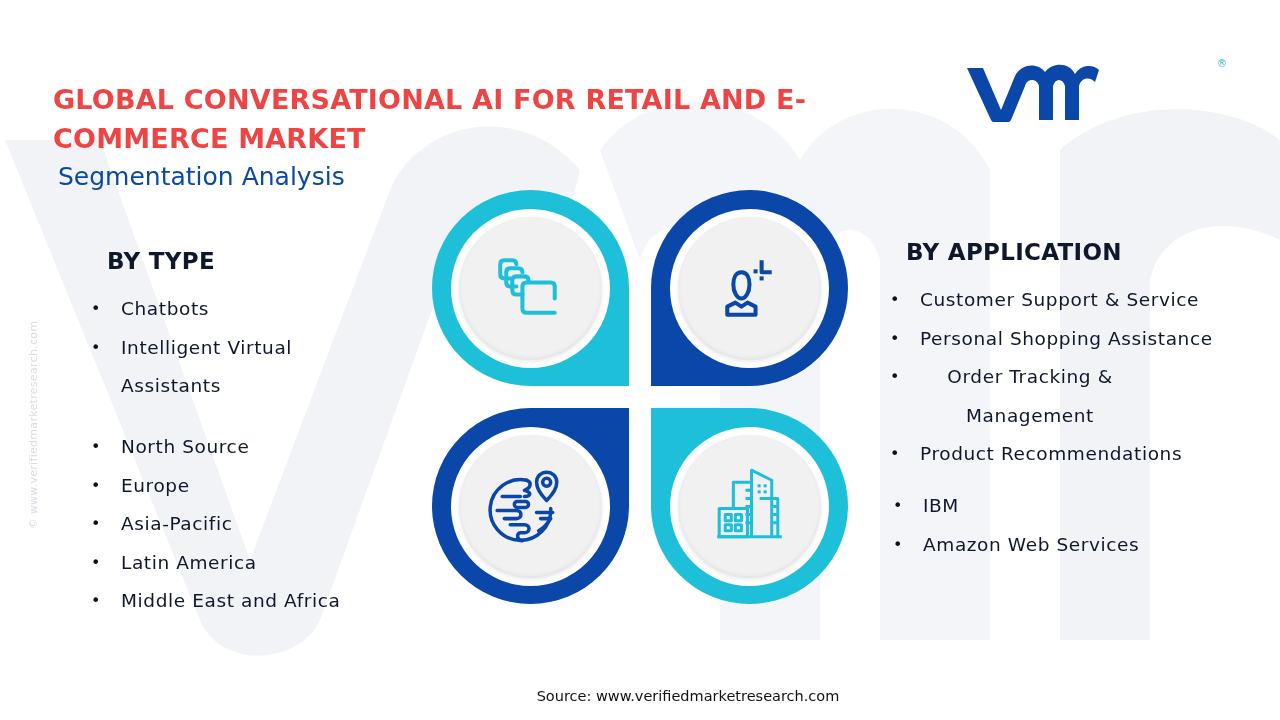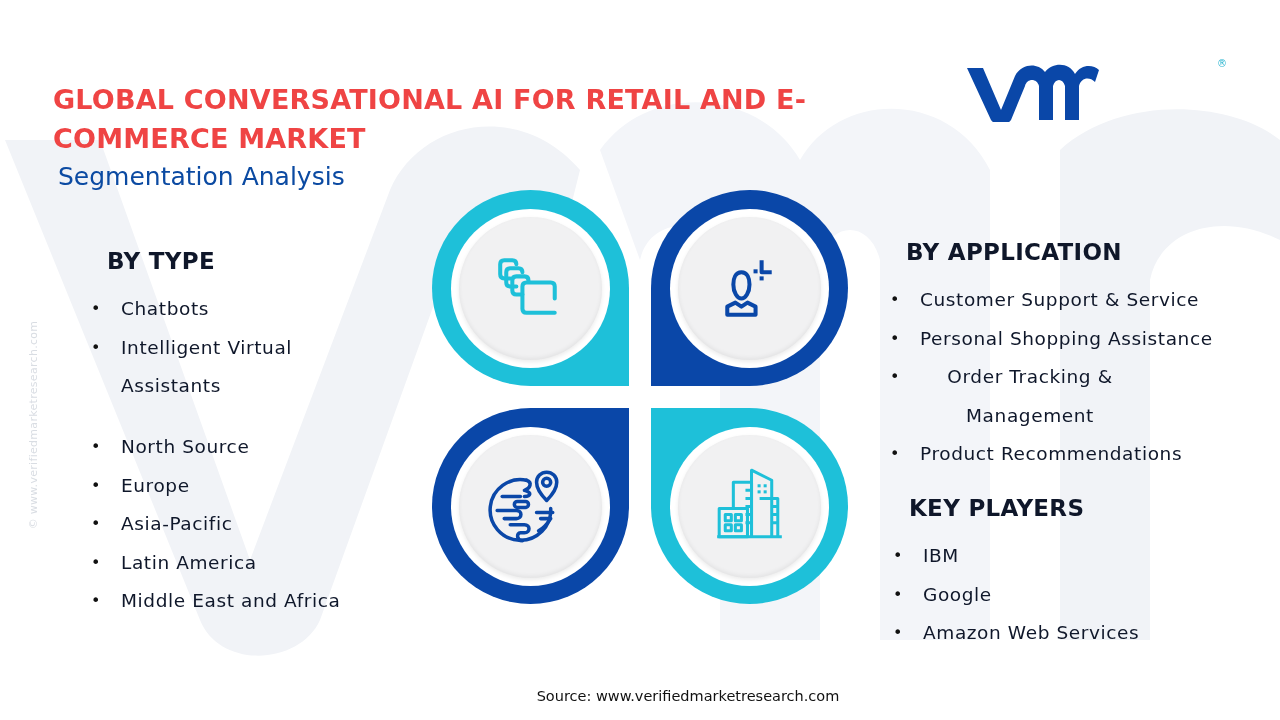--- a/index.html
+++ b/index.html
@@ -114,24 +114,22 @@
   <h3>BY APPLICATION</h3>
   <ul>
     <li>Customer Support &amp; Service</li>
     <li>Personal Shopping Assistance</li>
     <li style="width:220px;text-align:center;">Order Tracking &amp; Management</li>
     <li>Product Recommendations</li>
   </ul>
 </div>
 
 <div class="section sec-key">
-  <h3>KEY PLAYERS</h3>
   <ul>
     <li>IBM</li>
-    <li>Google</li>
     <li>Amazon Web Services</li>
   </ul>
 </div>
 
 <div class="quad q-tl">
   <div class="inner-ring"></div>
   <div class="disc"></div>
   <svg class="icon" viewBox="0 0 100 100">
     <g fill="none" stroke="#1ec0d9" stroke-width="4" stroke-linecap="round" stroke-linejoin="round">
       <path d="M30 40 L24 40 Q20 40 20 36 L20 26 Q20 22 24 22 L32 22 Q36 22 36 26"></path>

